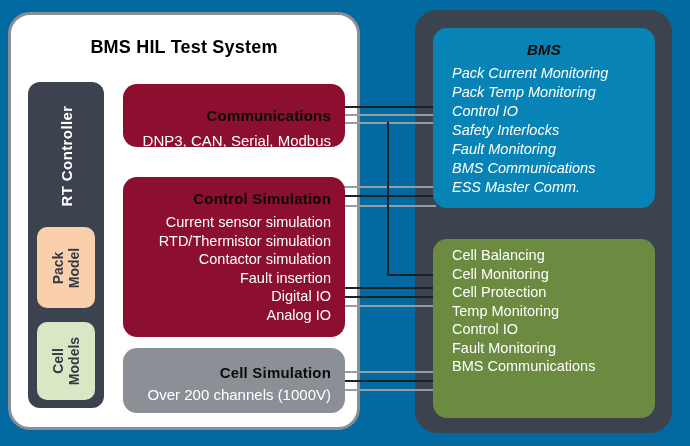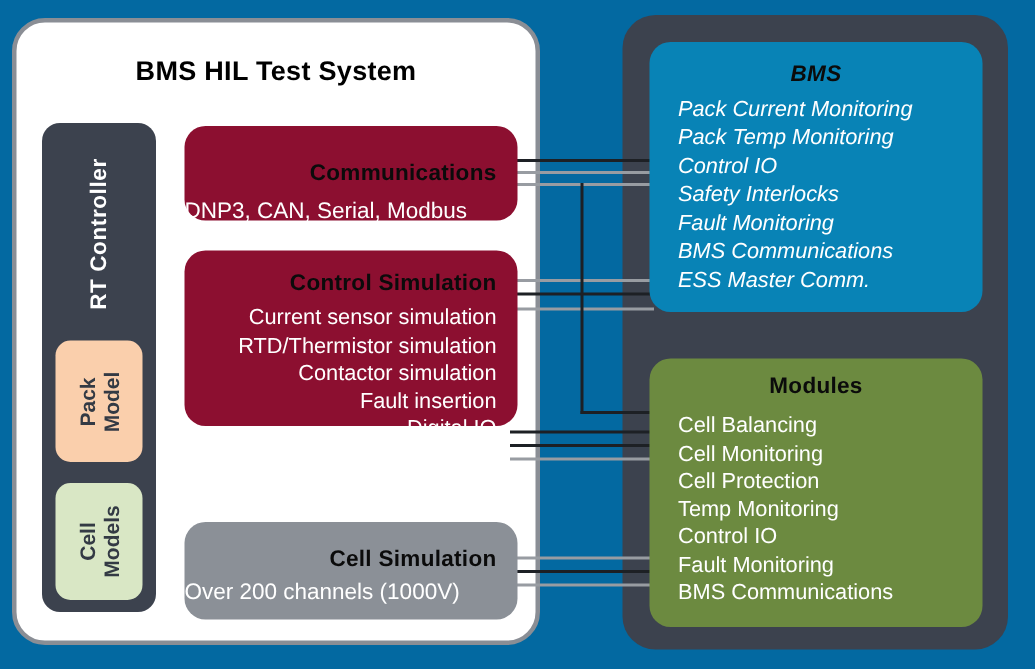--- a/index.html
+++ b/index.html
@@ -43,25 +43,25 @@
   }
   
   .box {
     position:absolute; left:123px; width:222px; border-radius:14px;
     box-sizing:border-box; z-index:10; color:#fff; background:#8C0F30;
   }
   .box-head {
     font-weight:bold; font-size:15px; color:#0b0b0b;
     text-align:right; padding-right:14px; line-height:20px; letter-spacing:0.2px;
   }
-  .box-sub { font-size:15px; padding-right:14px; line-height:20px; }
+  .box-sub { font-size:15px; text-align:right; padding-right:14px; line-height:20px; }
   .comm { top:84px; height:63px; }
   .comm .box-head { padding-top:22px; }
   .comm .box-sub { margin-top:5px; }
-  .ctrl { top:167px; height:117px; }
+  .ctrl { top:177px; height:160px; }
   .ctrl .box-head { padding-top:12px; }
   .ctrl .rows { margin-top:4px; }
   .ctrl .row { font-size:14.5px; line-height:18.6px; text-align:right; padding-right:14px; }
   .cellsim { top:348px; height:65px; background:#8B9097; }
   .cellsim .box-head { padding-top:15px; }
   .cellsim .box-sub { margin-top:2px; }
   
   .rbox {
     position:absolute; left:433px; width:222px; border-radius:14px;
     box-sizing:border-box; z-index:10; color:#fff;
@@ -149,21 +149,20 @@
       <div class="row">Pack Temp Monitoring</div>
       <div class="row">Control IO</div>
       <div class="row">Safety Interlocks</div>
       <div class="row">Fault Monitoring</div>
       <div class="row">BMS Communications</div>
       <div class="row">ESS Master Comm.</div>
     </div>
   </div>
 
   <div class="rbox modules">
-    <div class="rbox-head">Modules</div>
     <div class="rows">
       <div class="row">Cell Balancing</div>
       <div class="row">Cell Monitoring</div>
       <div class="row">Cell Protection</div>
       <div class="row">Temp Monitoring</div>
       <div class="row">Control IO</div>
       <div class="row">Fault Monitoring</div>
       <div class="row">BMS Communications</div>
     </div>
   </div>

